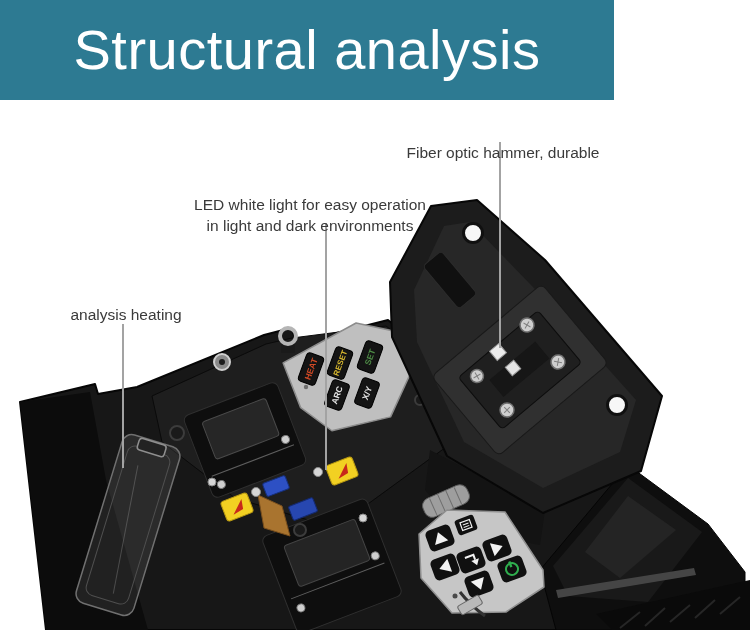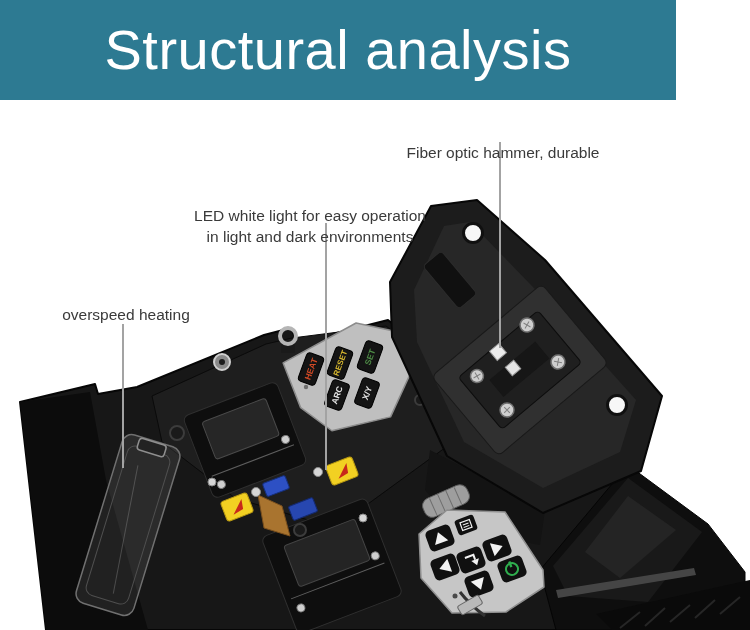--- a/index.html
+++ b/index.html
@@ -1,18 +1,18 @@
 <!DOCTYPE html>
 <html><head>
 <meta charset="utf-8">
 <style>
   html,body{margin:0;padding:0;background:#fff;}
   .stage{position:relative;width:750px;height:630px;background:#ffffff;overflow:hidden;
          font-family:"Liberation Sans",sans-serif;}
-  .banner{position:absolute;left:0;top:0;width:676px;height:100px;background:#2d7a92;}
+  .banner{position:absolute;left:0;top:0;width:614px;height:100px;background:#2d7a92;}
   .banner h1{margin:0;width:100%;height:100px;line-height:100px;text-align:center;
              color:#ffffff;font-size:56px;font-weight:400;letter-spacing:0.5px;}
   .device-svg{position:absolute;left:0;top:100px;z-index:1;}
   .ann{position:absolute;z-index:5;color:#3a3a3a;font-size:15.5px;line-height:21px;
        text-align:center;margin-top:24px;}
   .leader{position:absolute;z-index:4;width:1.5px;background:#a3a3a3;}
 </style>
 </head>
 <body>
 
@@ -210,21 +210,21 @@
     </g>
   </svg>
 
   <div class="leader" style="left:499px;top:142px;height:206px;"></div>
   <div class="leader" style="left:325px;top:223px;height:247px;"></div>
   <div class="leader" style="left:122px;top:324px;height:144px;"></div>
 
   <div class="ann" style="left:378px;top:118px;width:250px;">
     <span>Fiber optic hammer, durable</span>
   </div>
-  <div class="ann" style="left:182px;top:181px;width:256px;">
+  <div class="ann" style="left:182px;top:170px;width:256px;">
     <div>LED white light for easy operation</div>
     <div>in light and dark environments</div>
   </div>
   <div class="ann" style="left:3px;top:280px;width:246px;">
-    <div>overspeed heating</div>
+    <div>analysis heating</div>
   </div>
 
 </div>
 
 </body></html>

